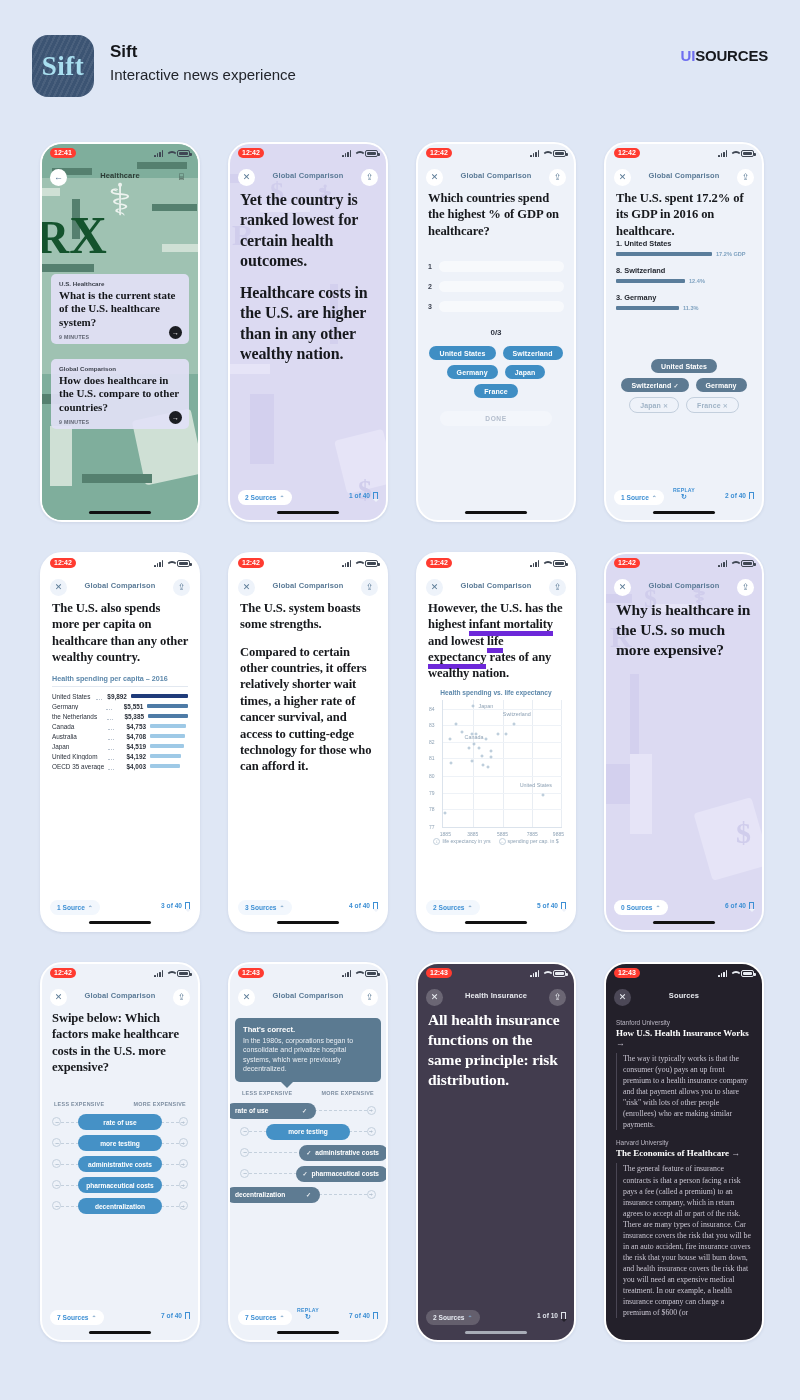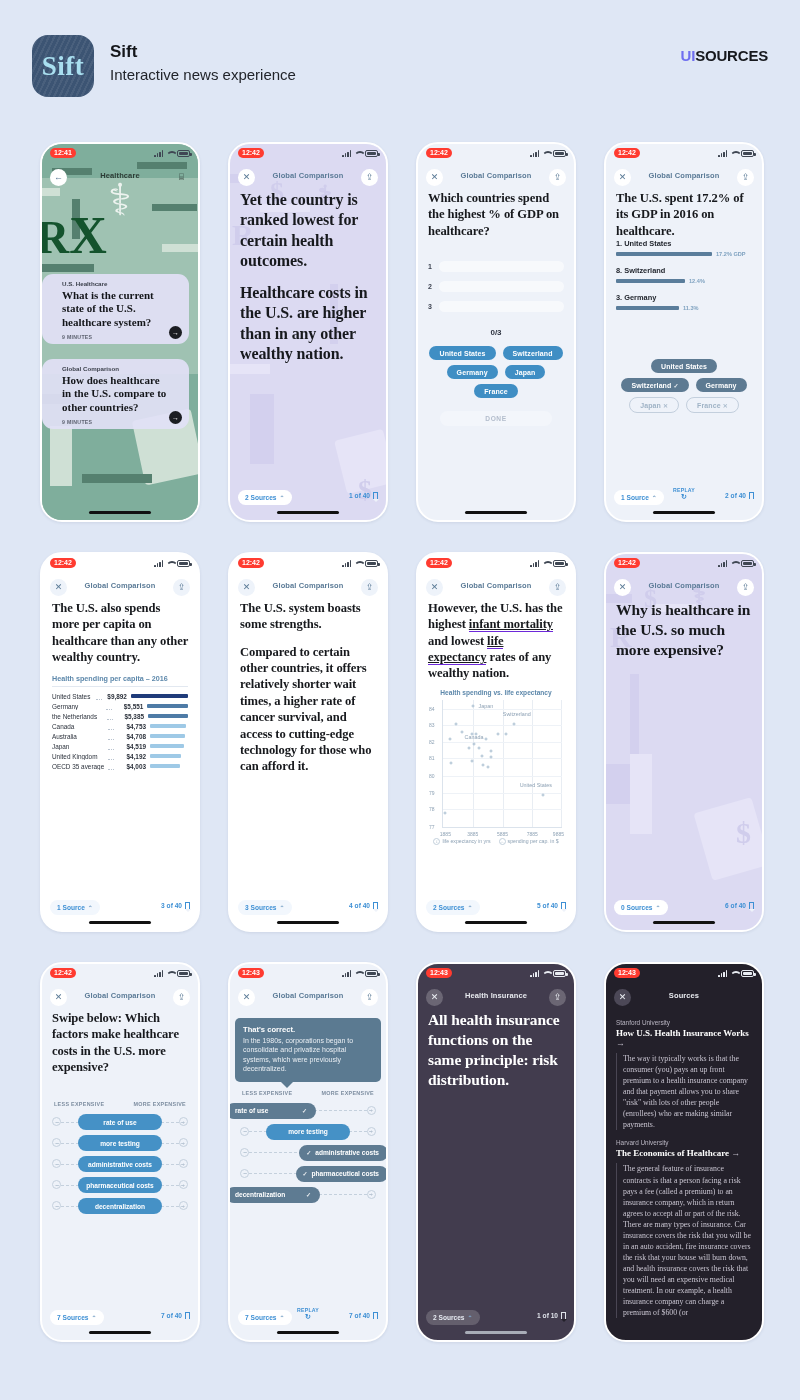--- a/index.html
+++ b/index.html
@@ -84,21 +84,21 @@
   
   .content { position: relative; padding: 0 10px; }
   .headline {
     font-family: "Liberation Serif", serif; font-weight: bold;
     color: #17191d; font-size: 12.6px; line-height: 1.3; letter-spacing: -.1px;
   }
   .headline.big { font-size: 16px; line-height: 1.28; }
   .headline.xl { font-size: 15.5px; line-height: 1.3; }
   .headline.white { color: #fff; }
   .headline p + p { margin-top: 11px; }
-  .u { border-bottom: 1px solid #6d28d9; text-decoration: underline; }
+  .u { border-bottom: 5px solid #6d28d9; }
 
   
   .homebar { position:absolute; left:50%; transform:translateX(-50%); bottom:6px; width:62px; height:3px; border-radius:2px; background:#111; }
   .dark .homebar { background:#a9adb8; }
 
   
   .footer { position:absolute; left:0; right:0; bottom:14px; height:16px; }
   .pill {
     position:absolute; left:8px; top:0; height:15px; border-radius:9px; background:#fff;
     display:flex; align-items:center; gap:3px; padding:0 7px;
@@ -113,22 +113,22 @@
   .dark .bk::after{border-top-color:#23202a;}
   .replay { position:absolute; left:50%; transform:translateX(-50%); top:-3px; text-align:center; font-size:5.2px; font-weight:bold; color:#3d8fd4; letter-spacing:.2px; }
   .replay .ic { font-size:7px; display:block; line-height:1; }
 
   
   .cover-art { position:absolute; inset:0; background:#9fc2b2; overflow:hidden; }
   .cover-art .mz { position:absolute; background:#7fae9c; }
   .cover-art .lt { position:absolute; background:#cfe0d5; }
   .cover-art .dk { position:absolute; background:#55806f; }
   .cover-card {
-    position:absolute; left:0; right:9px; background:rgba(226,225,246,.92);
-    border-radius:11px; padding:6px 20px 4px;
+    position:absolute; left:9px; right:9px; background:rgba(226,225,246,.92);
+    border-radius:5px; padding:6px 8px 4px;
   }
   .cover-kicker { font-size:6.2px; font-weight:bold; color:#3a3f4a; margin-bottom:2px; }
   .cover-q { font-family:"Liberation Serif",serif; font-weight:bold; font-size:11px; line-height:1.22; color:#14161a; }
   .cover-meta { font-size:5.2px; font-weight:bold; color:#5d6270; letter-spacing:.3px; margin-top:5px; }
   .arrow-btn {
     position:absolute; right:7px; bottom:5px; width:13px; height:13px; border-radius:50%;
     background:#1b1d22; color:#fff; font-size:7px; display:flex; align-items:center; justify-content:center;
   }
   .cad { position:absolute; left:50%; top:34px; transform:translateX(-50%); color:#f2f6f3; font-size:44px; line-height:1; opacity:.95; }
   .rx { position:absolute; left:-6px; top:66px; font-family:"Liberation Serif",serif; font-weight:bold; font-size:46px; color:#14532d; line-height:1; }

